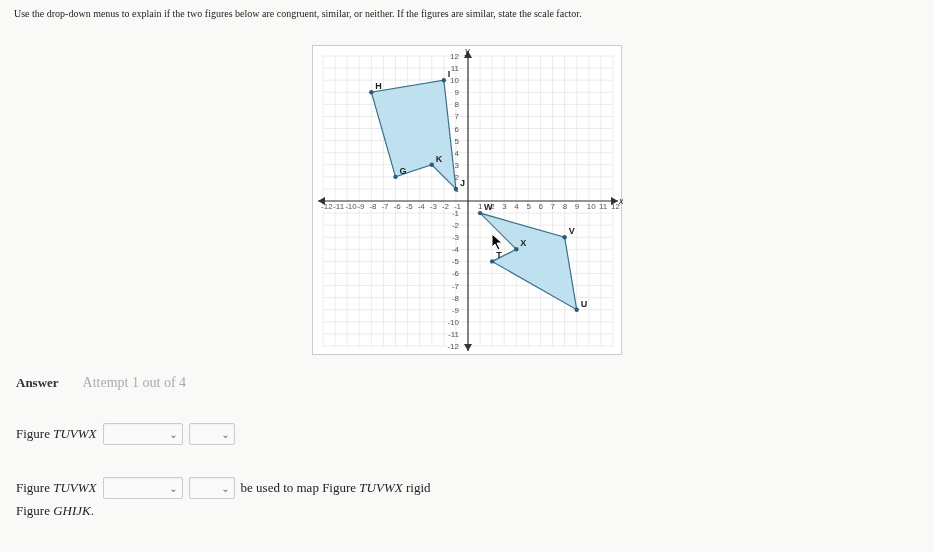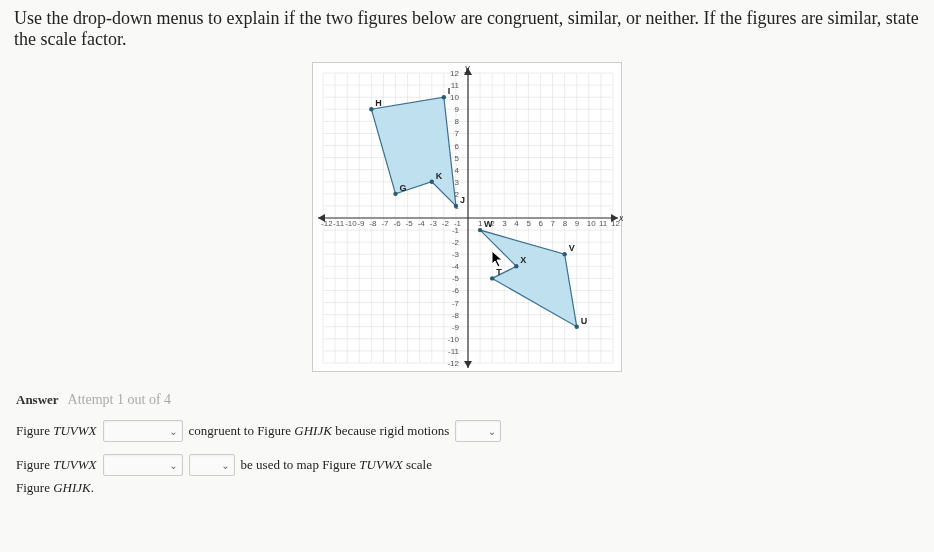--- a/index.html
+++ b/index.html
@@ -1,31 +1,31 @@
 <!DOCTYPE html>
 <html><head>
 <meta charset="utf-8">
 <style>
 *{box-sizing:border-box;margin:0;padding:0}
 body{font-family:Georgia,'Times New Roman',serif;background:#f9f9f7;width:934px;height:552px;padding:8px 14px;color:#333;position:relative}
-.prompt{font-size:18px;margin-bottom:12px;color:#222}
+.prompt{font-size:10px;margin-bottom:26px;color:#222}
 .graph-wrap{display:flex;justify-content:center;margin:6px 0 20px}
 .graph{position:relative;width:310px;height:310px;background:#fff;border:1px solid #ccc}
 .grid line{stroke:#d9d9d9;stroke-width:0.5}
 .axis line{stroke:#333;stroke-width:1.2}
 .axis-arrow{fill:#333}
 .shape{fill:#bfe0ef;stroke:#3a6f8f;stroke-width:1.2}
 .vertex{fill:#2a5c7a}
 .glabel{font:8px Arial;fill:#555}
 .plabel{font:bold 9px Arial;fill:#222}
 .axislabel{font:italic 9px Arial;fill:#222}
-.answer-row{display:flex;align-items:flex-end;gap:9px;margin:16px 2px 6px;font-size:13px}
+.answer-row{display:flex;align-items:flex-end;gap:24px;margin:16px 2px 6px;font-size:13px}
 .answer-lbl{font-weight:bold;color:#333}
 .attempt{color:#aaa;font-size:14px}
-.line{display:flex;align-items:center;gap:6px;font-size:13px;margin:12px 2px 0;color:#222;flex-wrap:nowrap}
+.line{display:flex;align-items:center;gap:6px;font-size:13px;margin:32px 2px 0;color:#222;flex-wrap:nowrap}
 .static{white-space:nowrap}
 .ital{font-style:italic}
 .dd{display:inline-flex;align-items:center;justify-content:flex-end;min-width:80px;height:22px;border:1px solid #ccc;background:#fafafa;border-radius:2px;padding:0 4px;cursor:pointer;box-shadow:inset 0 1px 2px rgba(0,0,0,.05)}
 .dd.narrow{min-width:46px}
 .chev{font-size:10px;color:#666}
 .cursor{position:absolute;pointer-events:none}
 </style>
 </head>
 <body>
 
@@ -182,32 +182,31 @@
 <div class="answer-row">
   <span class="answer-lbl">Answer</span>
   <span class="attempt">Attempt 1 out of 4</span>
 </div>
 
 <div class="line">
   <span class="static"><span>Figure </span><span class="ital">TUVWX</span></span>
   <span class="dd">
       <span class="chev">⌄</span>
     </span>
-  <span class="static"><span> congruent to Figure </span><span class="ital">GHIJK</span><span> because rigid motions </span></span>
   <span class="dd narrow">
       <span class="chev">⌄</span>
     </span>
 </div>
 
 <div class="line">
   <span class="static"><span>Figure </span><span class="ital">TUVWX</span></span>
   <span class="dd">
       <span class="chev">⌄</span>
     </span>
   <span class="dd narrow">
       <span class="chev">⌄</span>
     </span>
-  <span class="static"><span> be used to map Figure </span><span class="ital">TUVWX</span><span> scale</span></span>
+  <span class="static"><span> be used to map Figure </span><span class="ital">TUVWX</span><span> rigid</span></span>
 </div>
 
 <div class="line" style="margin-top:4px">
   <span class="static"><span>Figure </span><span class="ital">GHIJK</span><span>.</span></span>
 </div>
 
 </body></html>

